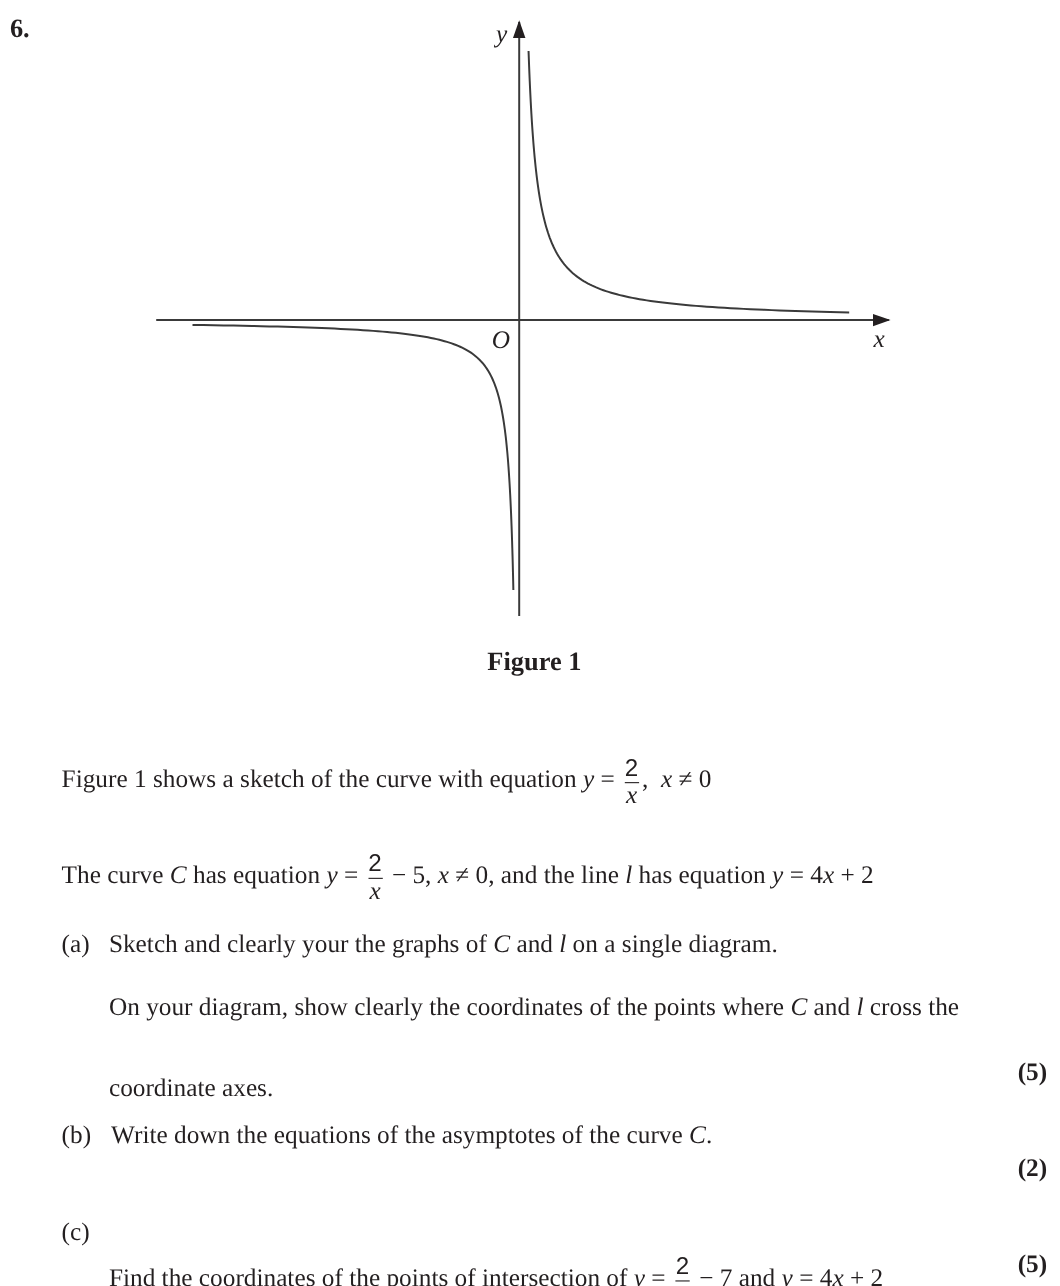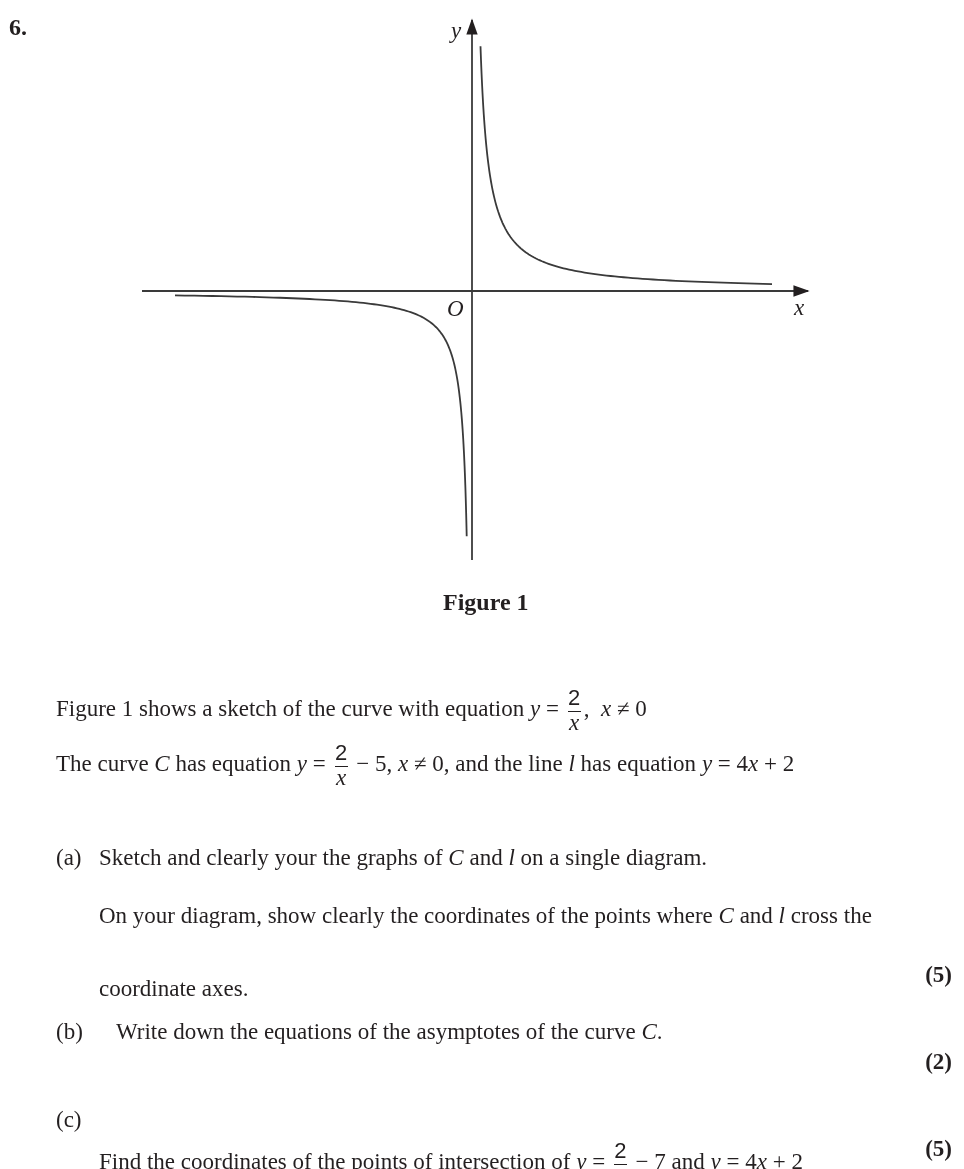--- a/index.html
+++ b/index.html
@@ -42,36 +42,36 @@
 <div class="label it" style="left:451px; top:18px;">y</div>
 <div class="label it" style="left:794px; top:295px;">x</div>
 <div class="label it" style="left:447px; top:296px;">O</div>
 
 <div class="abs fig-caption">Figure 1</div>
 
 <div class="abs line" style="left:56px; top:655px;margin-top:32px;">
   <span>Figure 1 shows a sketch of the curve with equation </span><span class="it">y</span><span> = </span><span class="frac"><span class="num">2</span><span class="bar"></span><span class="den">x</span></span><span>,</span>&nbsp;&nbsp;<span class="it">x</span><span> ≠ 0</span>
 </div>
 
-<div class="abs line" style="left:56px; top:742px;">
+<div class="abs line" style="left:56px; top:774px;">
   <span>The curve </span><span class="it">C</span><span> has equation </span><span class="it">y</span><span> = </span><span class="frac"><span class="num">2</span><span class="bar"></span><span class="den">x</span></span><span> − 5,  </span><span class="it">x</span><span> ≠ 0,  and the line </span><span class="it">l</span><span> has equation </span><span class="it">y</span><span> = 4</span><span class="it">x</span><span> + 2</span>
 </div>
 
 <div class="abs line" style="left:56px; top:845px;">(a)</div>
 <div class="abs line" style="left:99px; top:845px;">
   <span>Sketch and clearly your the graphs of </span><span class="it">C</span><span> and </span><span class="it">l</span><span> on a single diagram.</span>
 </div>
 <div class="abs line" style="left:99px; top:903px;text-align:right;">
   <span>On your diagram, show clearly the coordinates of the points where </span><span class="it">C</span><span> and </span><span class="it">l</span><span> cross the</span>
 </div>
 <div class="abs line" style="left:99px; top:976px;">coordinate axes.</div>
 <div class="abs marks" style="right:12px; top:962px;">(5)</div>
 
 <div class="abs line" style="left:56px; top:1019px;">(b)</div>
-<div class="abs line" style="left:116px; top:1019px;text-align:center;">
+<div class="abs line" style="left:101px; top:1019px;text-align:center;">
   <span>Write down the equations of the asymptotes of the curve </span><span class="it">C</span><span>.</span>
 </div>
 <div class="abs marks" style="right:12px; top:1049px;">(2)</div>
 
 <div class="abs line" style="left:56px; top:1107px;">(c)</div>
 <div class="abs line" style="left:99px; top:1140px;">
   <span>Find the coordinates of the points of intersection of  </span><span class="it">y</span><span> = </span><span class="frac"><span class="num">2</span><span class="bar"></span><span class="den">x</span></span><span> − 7 and  </span><span class="it">y</span><span> = 4</span><span class="it">x</span><span> + 2</span>
 </div>
 <div class="abs marks" style="right:12px; top:1136px;">(5)</div>
 

